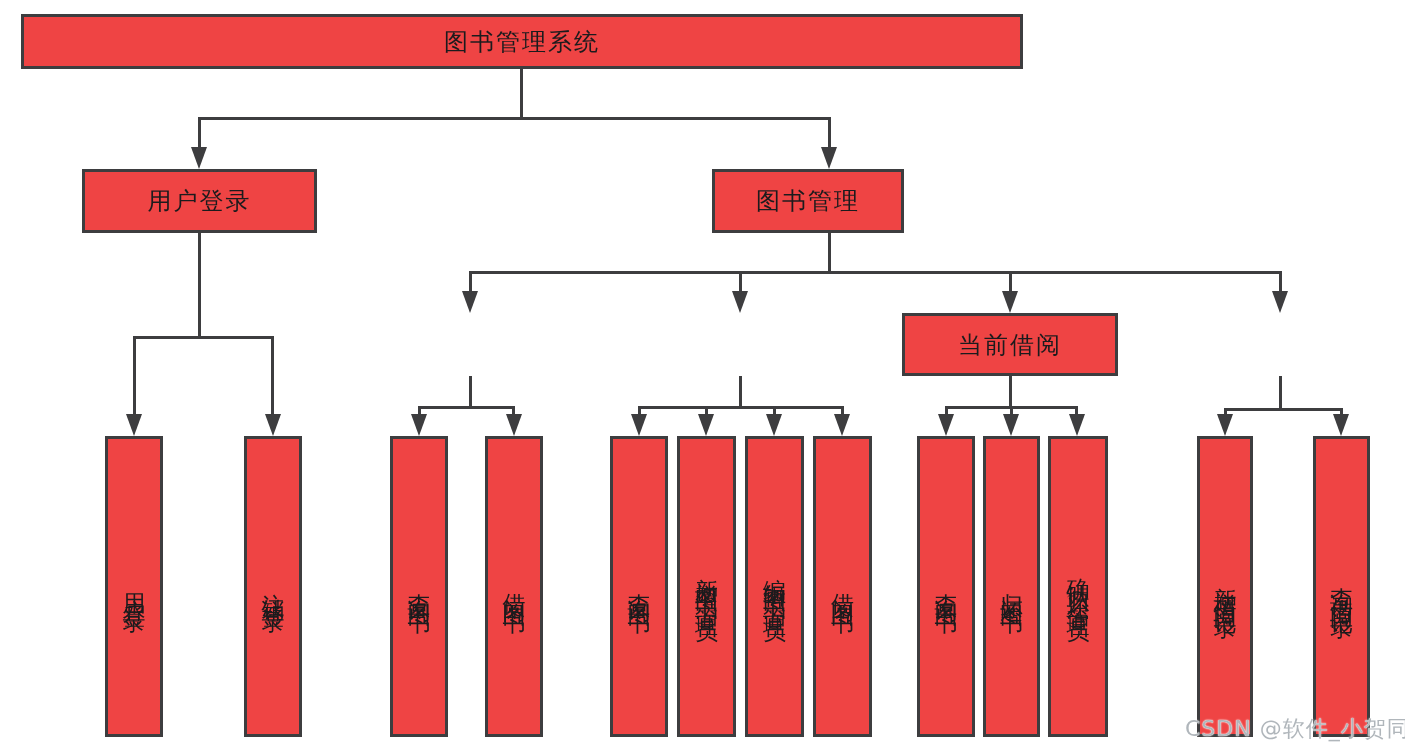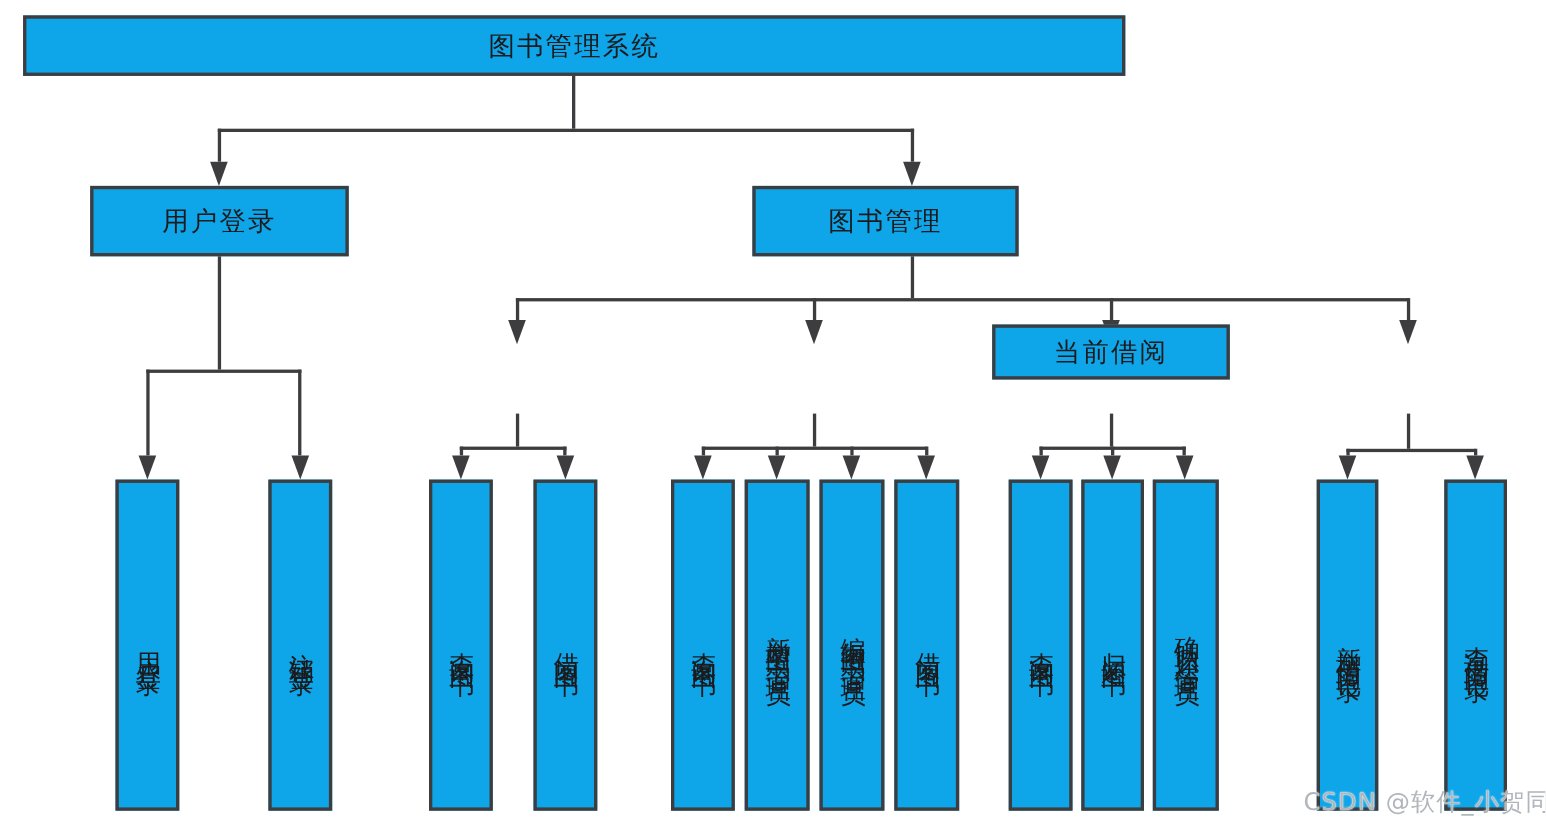--- a/index.html
+++ b/index.html
@@ -13,21 +13,21 @@
     position:relative;
     width:1405px;height:747px;
     background:var(--bg);
     font-family:"DejaVu Sans",sans-serif;
     overflow:hidden;
   }
   .box{
     position:absolute;
     box-sizing:border-box;
     border:3px solid var(--line);
-    background:#0ea5e9;
+    background:#ef4444;
     display:flex;
     align-items:center;
     justify-content:center;
     color:var(--text);
   }
   .box.h{
     font-size:24px;
     letter-spacing:2px;
     white-space:nowrap;
   }
@@ -64,41 +64,41 @@
   <div class="box h" style="left:21px;top:14px;width:1002px;height:55px">图书管理系统</div>
 
   <div class="vl" style="left:520px;top:69px;height:48px"></div>
   <div class="hl" style="left:198px;top:117px;width:633px"></div>
   <div class="vl" style="left:198px;top:117px;height:30px"></div>
   <div class="ar" style="left:191px;top:147px"></div>
   <div class="vl" style="left:828px;top:117px;height:30px"></div>
   <div class="ar" style="left:821px;top:147px"></div>
 
   <div class="box h" style="left:82px;top:169px;width:235px;height:64px">用户登录</div>
-  <div class="box h" style="left:684px;top:169px;width:242px;height:64px">图书管理</div>
+  <div class="box h" style="left:712px;top:169px;width:192px;height:64px">图书管理</div>
 
   <div class="vl" style="left:198px;top:233px;height:103px"></div>
   <div class="hl" style="left:133px;top:336px;width:141px"></div>
   <div class="vl" style="left:133px;top:336px;height:78px"></div>
   <div class="ar" style="left:126px;top:414px"></div>
   <div class="vl" style="left:271px;top:336px;height:78px"></div>
   <div class="ar" style="left:265px;top:414px"></div>
 
   <div class="vl" style="left:828px;top:233px;height:38px"></div>
   <div class="hl" style="left:469px;top:271px;width:812px"></div>
   <div class="vl" style="left:469px;top:271px;height:20px"></div>
   <div class="ar" style="left:462px;top:291px"></div>
   <div class="vl" style="left:739px;top:271px;height:20px"></div>
   <div class="ar" style="left:732px;top:291px"></div>
   <div class="vl" style="left:1009px;top:271px;height:20px"></div>
   <div class="ar" style="left:1002px;top:291px"></div>
   <div class="vl" style="left:1279px;top:271px;height:20px"></div>
   <div class="ar" style="left:1272px;top:291px"></div>
 
-  <div class="box h" style="left:902px;top:295px;width:216px;height:50px">当前借阅</div>
+  <div class="box h" style="left:902px;top:313px;width:216px;height:63px">当前借阅</div>
 
   <div class="vl" style="left:469px;top:376px;height:30px"></div>
   <div class="hl" style="left:418px;top:406px;width:97px"></div>
   <div class="vl" style="left:418px;top:406px;height:8px"></div>
   <div class="ar" style="left:411px;top:414px"></div>
   <div class="vl" style="left:512px;top:406px;height:8px"></div>
   <div class="ar" style="left:506px;top:414px"></div>
 
   <div class="vl" style="left:739px;top:376px;height:30px"></div>
   <div class="hl" style="left:638px;top:406px;width:205px"></div>

